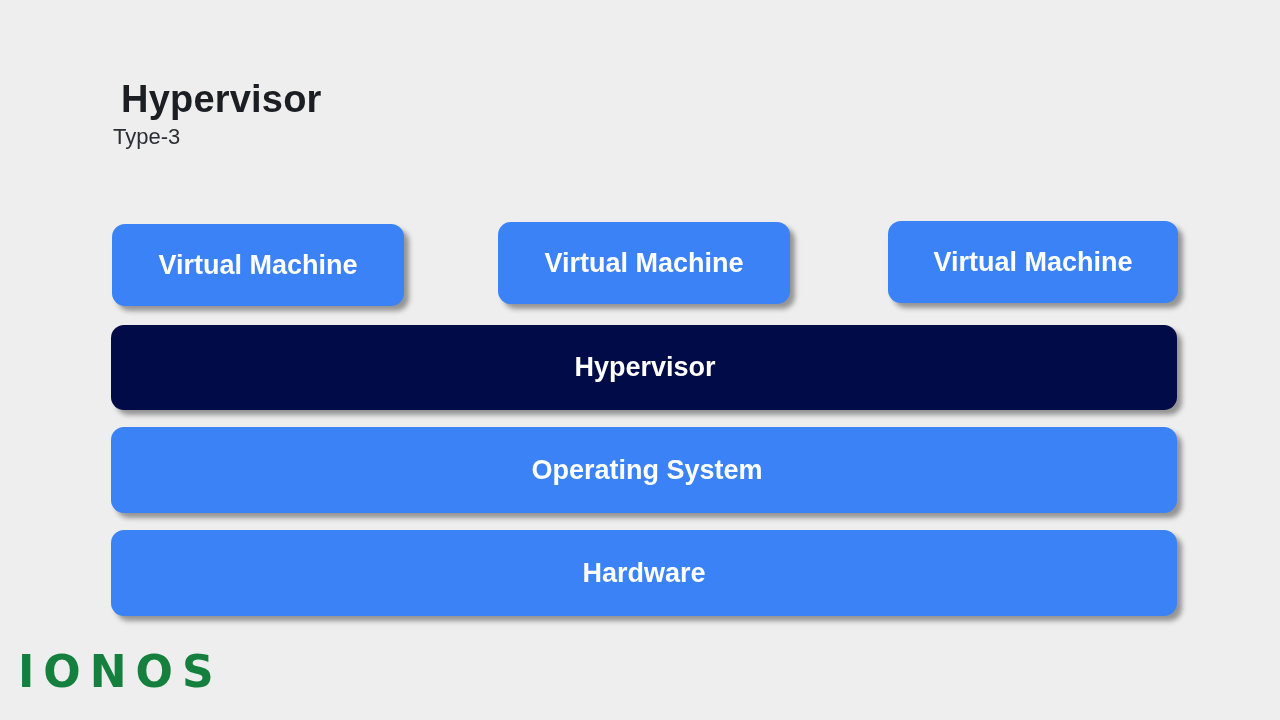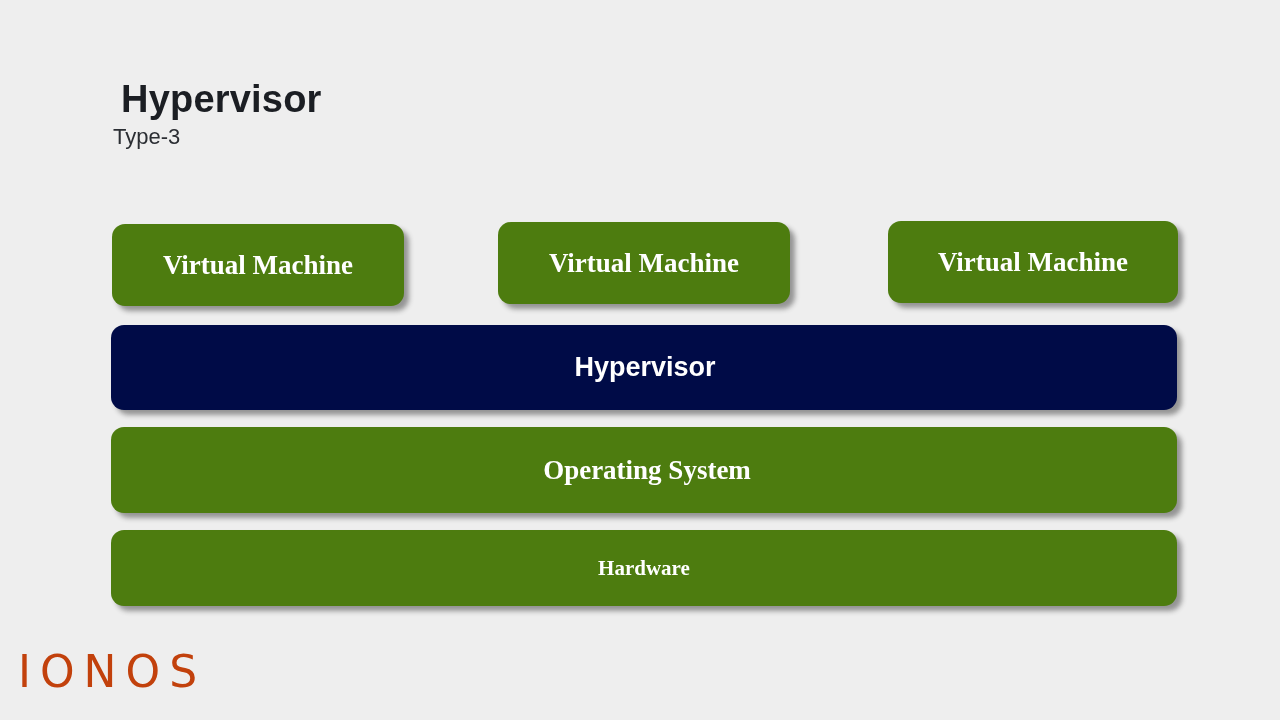--- a/index.html
+++ b/index.html
@@ -62,21 +62,21 @@
     text-align: center;
     box-shadow: 5px 5px 5px rgba(40, 40, 40, 0.45);
     overflow: hidden;
   }
   .block .label {
     display: block;
     white-space: nowrap;
     line-height: 1;
   }
 
-  .blue  { background: #4d7c0f; font-family: Liberation Serif, serif; }
+  .blue  { background: #3b82f6; }
   .navy  { background: #000b47; }
 
   
   .vm {
     height: 82px;
     font-size: 27px;
   }
   #vm-1 { left: 112px; top: 224px; width: 292px; }
   #vm-2 { left: 498px; top: 222px; width: 292px; }
   #vm-3 { left: 888px; top: 221px; width: 290px; }
@@ -92,41 +92,41 @@
     font-size: 27px;
   }
   #os-bar {
     top: 427px;
     height: 86px;
     font-size: 27px;
     text-align: center;
   }
   #hardware-bar {
     top: 530px;
-    height: 76px;
-    font-size: 21px;
+    height: 86px;
+    font-size: 27px;
   }
   
   #hypervisor-bar .label { transform: translateX(1px); }
   #os-bar .label        { transform: translateX(3px); }
   #hardware-bar .label  { transform: translateX(0px); }
 
   
   #logo {
     position: absolute;
     left: 18px;
     top: 646px;
     height: 52px;
     display: flex;
     align-items: center;
   }
   #logo-text {
     font-size: 44px;
-    font-weight: normal;
-    color: #c2410c;
+    font-weight: bold;
+    color: #15803d;
     letter-spacing: 9px;
     line-height: 1;
     font-family: "DejaVu Sans", sans-serif;
   }
 </style>
 </head>
 <body>
 
 <div id="slide">
 

